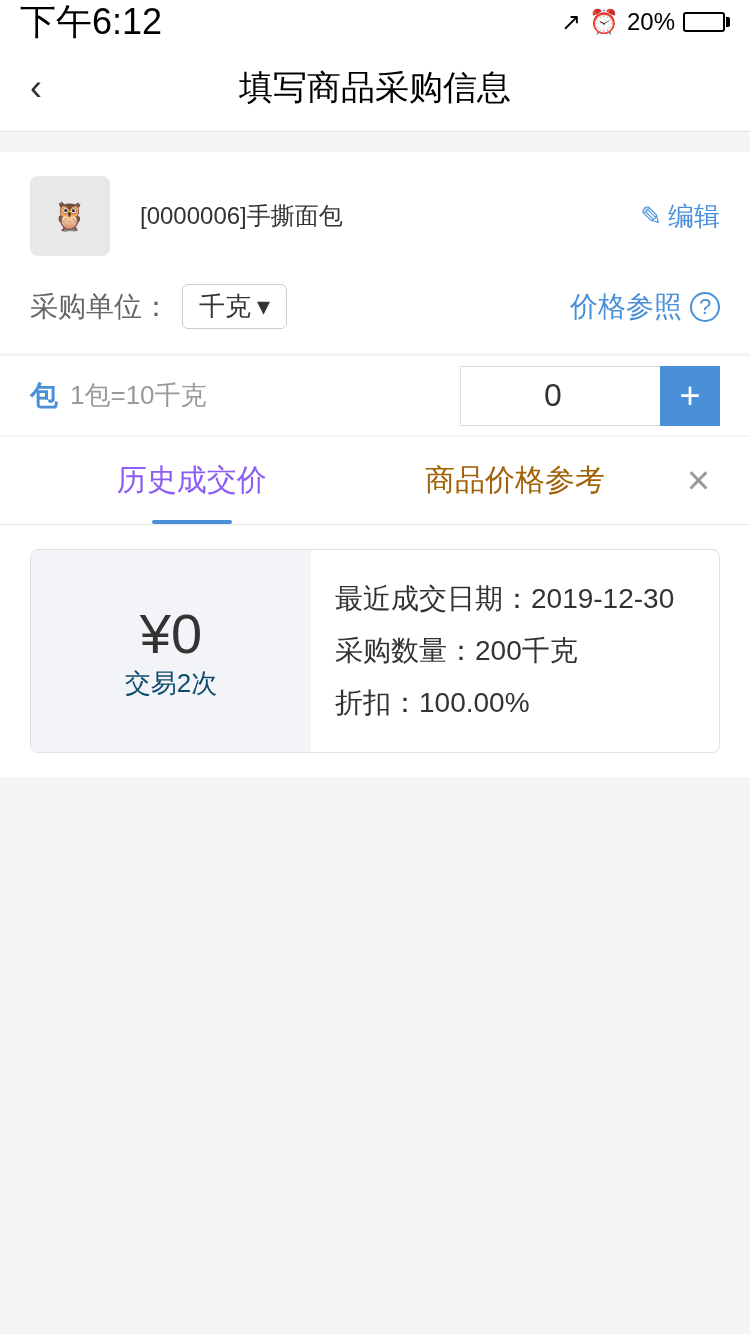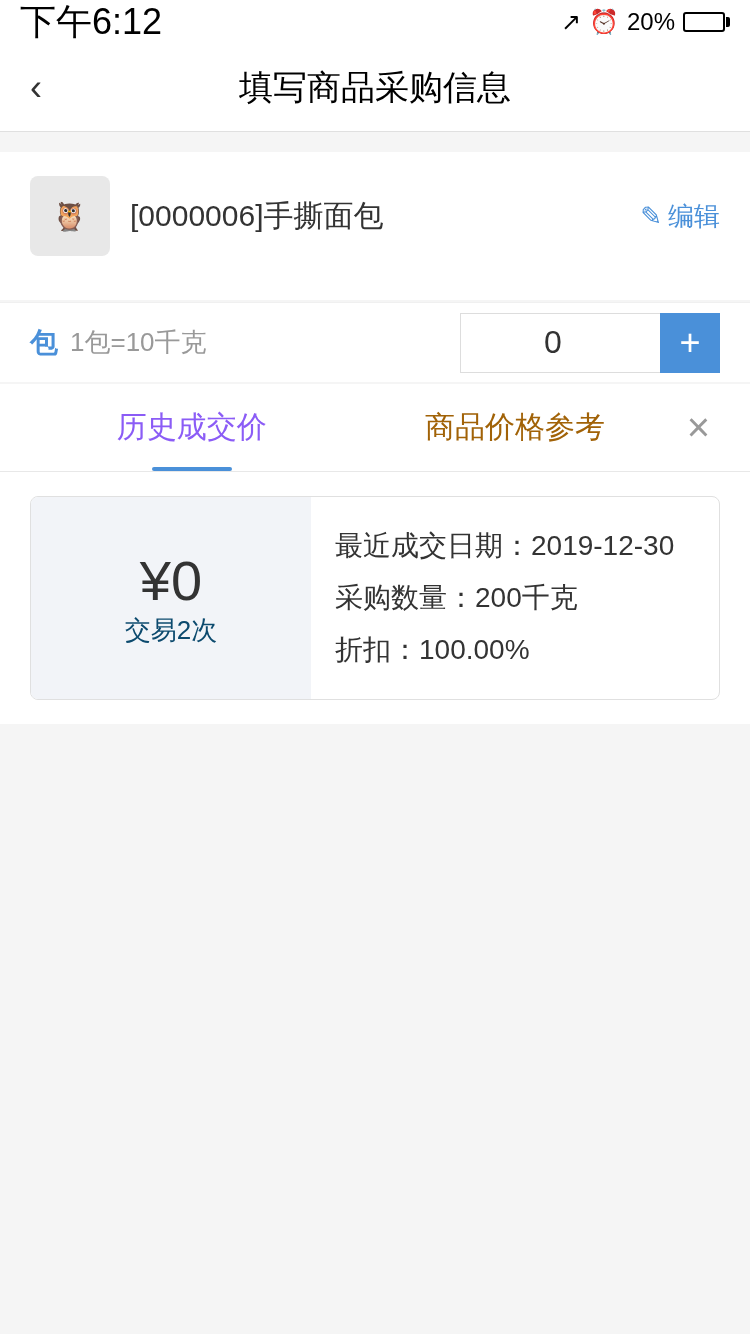--- a/index.html
+++ b/index.html
@@ -113,23 +113,24 @@
       background: #e8e8e8;
       border-radius: 8px;
       display: flex;
       align-items: center;
       justify-content: center;
       color: #999;
       font-size: 28px;
       flex-shrink: 0;
     }
     .product-name {
-      font-size: 30px;
+      font-size: 24px;
       color: #333;
       font-weight: 500;
+      margin-left: 10px;
     }
     .edit-btn {
       font-size: 26px;
       color: #4a90d9;
       cursor: pointer;
       display: flex;
       align-items: center;
       gap: 6px;
     }
     .product-unit-row {
@@ -344,20 +345,33 @@
       <div class="product-thumb">
         <span>🦉</span>
       </div>
       <div class="product-name">
         <span>[0000006]</span><span>手撕面包</span>
       </div>
     </div>
     <div class="edit-btn">
       <span>✎</span>
       <span>编辑</span>
+    </div>
+  </div>
+  <div class="product-unit-row">
+    <div class="unit-left">
+      <span>采购单位：</span>
+      <div class="unit-dropdown">
+        <span>千克</span>
+        <span>▾</span>
+      </div>
+    </div>
+    <div class="price-ref">
+      <span>价格参照</span>
+      <span style="width:30px;height:30px;border:2px solid #4a90d9;border-radius:50%;display:inline-flex;align-items:center;justify-content:center;font-size:22px;color:#4a90d9;">?</span>
     </div>
   </div>
 </div>
 
 <div class="quantity-row">
   <div class="quantity-label">
     <span class="bag-icon">包</span>
     <span class="bag-unit-text">1包=10千克</span>
   </div>
   <div class="quantity-controls">

